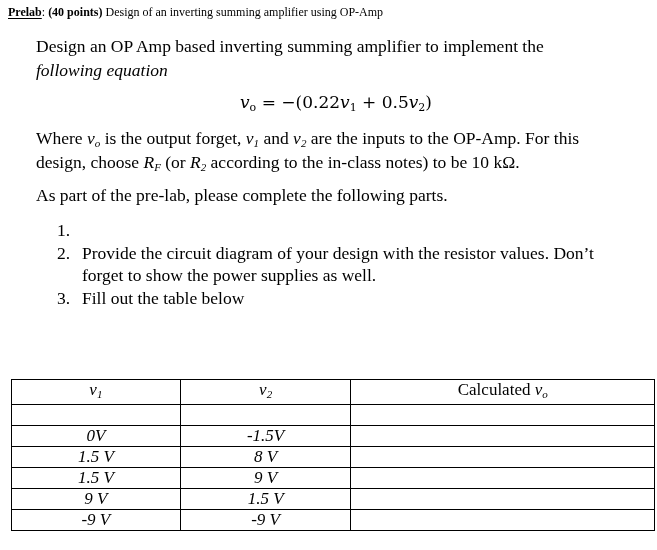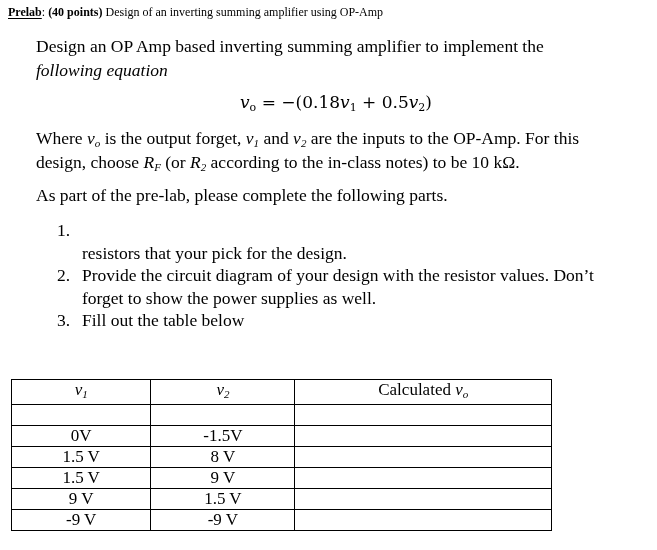--- a/index.html
+++ b/index.html
@@ -9,51 +9,51 @@
   .title { left:8px; top:2px; font-size:12px; }
   .title .u { font-weight:bold; text-decoration:underline; text-underline-offset:2px; }
   .title b { font-weight:bold; }
   .i { font-style:italic; }
   .sub { font-size:11px; vertical-align:-3px; font-style:italic; }
   .eq { left:240px; top:92px; font-family:"DejaVu Serif", serif; font-size:17px; }
   .eq .sub { font-style:normal; font-size:11px; }
   .list { position:absolute; left:57px; top:219px; margin:0; padding:0; list-style:none; }
   .list li { position:relative; padding-left:25px; line-height:22.5px; white-space:nowrap; }
   .list li .num { position:absolute; left:0; top:0; }
-  table.data { position:absolute; left:11px; top:379px; width:541px; border-collapse:collapse; }
+  table.data { position:absolute; left:11px; top:379px; width:644px; border-collapse:collapse; }
   table.data td, table.data th { border:1.5px solid #000; height:20px; padding:0; text-align:center;
-       font-weight:normal; font-size:17px; line-height:20px; }
+       font-weight:normal; font-size:17px; line-height:20px;font-style:italic; }
   table.data th { font-style:normal; }
   .c1 { width:163px; } .c2 { width:165px; } .c3 { width:294px;margin-top:32px; }
 </style>
 </head>
 <body>
 
 <div class="abs title">
   <span class="u">Prelab</span>: <b>(40 points)</b><span> Design of an inverting summing amplifier using OP-Amp</span>
 </div>
 
 <div class="abs" style="left:36px; top:36px;">Design an OP Amp based inverting summing amplifier to implement the</div>
 <div class="abs" style="left:36px; top:60px;font-style:italic;">following equation</div>
 
 <div class="abs eq">
-  <span class="i">v</span><span class="sub">o</span><span> = −(0.18</span><span class="i">v</span><span class="sub">1</span><span> + 0.5</span><span class="i">v</span><span class="sub">2</span><span>)</span>
+  <span class="i">v</span><span class="sub">o</span><span> = −(0.22</span><span class="i">v</span><span class="sub">1</span><span> + 0.5</span><span class="i">v</span><span class="sub">2</span><span>)</span>
 </div>
 
 <div class="abs" style="left:36px; top:128px;">
   <span>Where </span><span class="i">v</span><span class="sub">o</span><span> is the output forget, </span><span class="i">v</span><span class="sub">1</span><span> and </span><span class="i">v</span><span class="sub">2</span><span> are the inputs to the OP-Amp. For this</span>
 </div>
 <div class="abs" style="left:36px; top:152px;">
   <span>design, choose </span><span class="i">R</span><span class="sub">F</span><span> (or </span><span class="i">R</span><span class="sub">2</span><span> according to the in-class notes) to be 10 kΩ.</span>
 </div>
 <div class="abs" style="left:36px; top:185px;">As part of the pre-lab, please complete the following parts.</div>
 
 <ol class="list">
   <li>
-    <span class="num">1.</span><br><span>resistors that your pick for the design.</span>
+    <span class="num">1.</span><br>
   </li>
   <li>
     <span class="num">2.</span><span>Provide the circuit diagram of your design with the resistor values. Don’t</span><br><span>forget to show the power supplies as well.</span>
   </li>
   <li>
     <span class="num">3.</span><span>Fill out the table below</span>
   </li>
 </ol>
 
 <table class="data">

